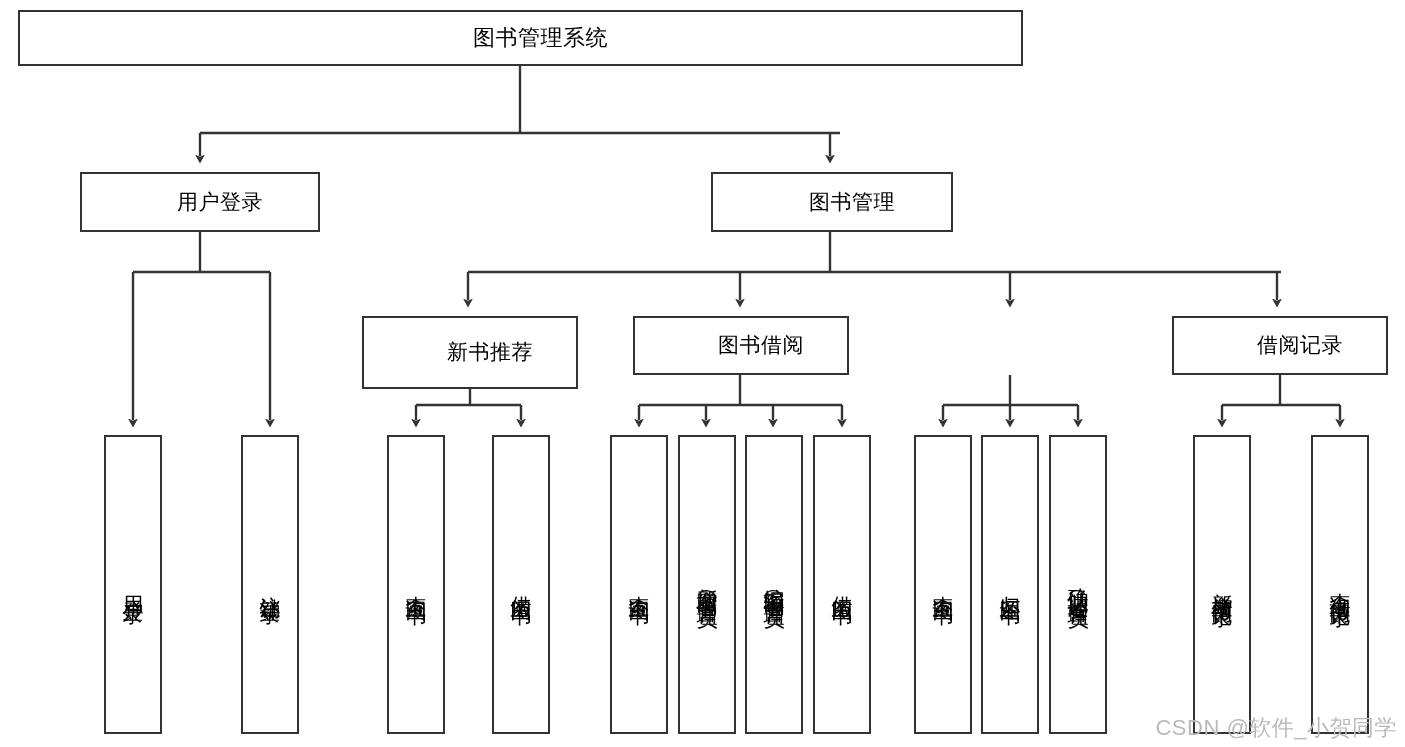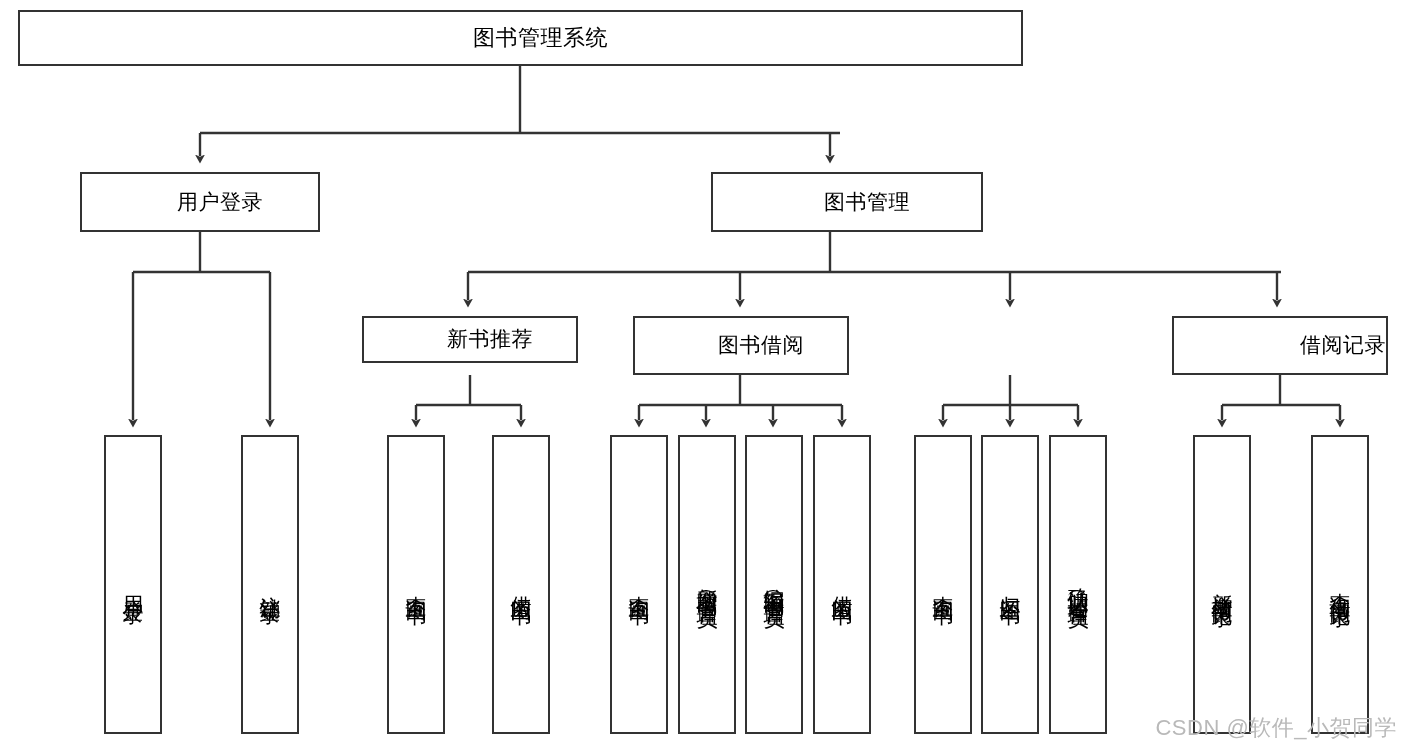--- a/index.html
+++ b/index.html
@@ -133,31 +133,31 @@
     </g>
   </svg>
 
   <div class="node horiz root" style="left:18px; top:10px; width:1005px; height:56px;">
     <span class="label">图书管理系统</span>
   </div>
 
   <div class="node horiz" style="left:80px; top:172px; width:240px; height:60px;">
     <span class="label">用户登录</span>
   </div>
-  <div class="node horiz" style="left:711px; top:172px; width:272px; height:60px;">
+  <div class="node horiz" style="left:711px; top:172px; width:242px; height:60px;">
     <span class="label">图书管理</span>
   </div>
 
-  <div class="node horiz" style="left:362px; top:316px; width:216px; height:47px;font-family:Liberation Serif, serif;">
+  <div class="node horiz" style="left:362px; top:316px; width:216px; height:73px;font-family:Liberation Serif, serif;">
     <span class="label">新书推荐</span>
   </div>
   <div class="node horiz" style="left:633px; top:316px; width:216px; height:59px;justify-content:center;">
     <span class="label">图书借阅</span>
   </div>
-  <div class="node horiz" style="left:1172px; top:316px; width:216px; height:59px;justify-content:flex-end;">
+  <div class="node horiz" style="left:1172px; top:316px; width:216px; height:59px;">
     <span class="label">借阅记录</span>
   </div>
 
   <div class="node vert" style="left:104px; top:435px; width:58px; height:299px;">
     <span class="label">用户登录</span>
   </div>
   <div class="node vert" style="left:241px; top:435px; width:58px; height:299px;">
     <span class="label">注销登录</span>
   </div>
 

